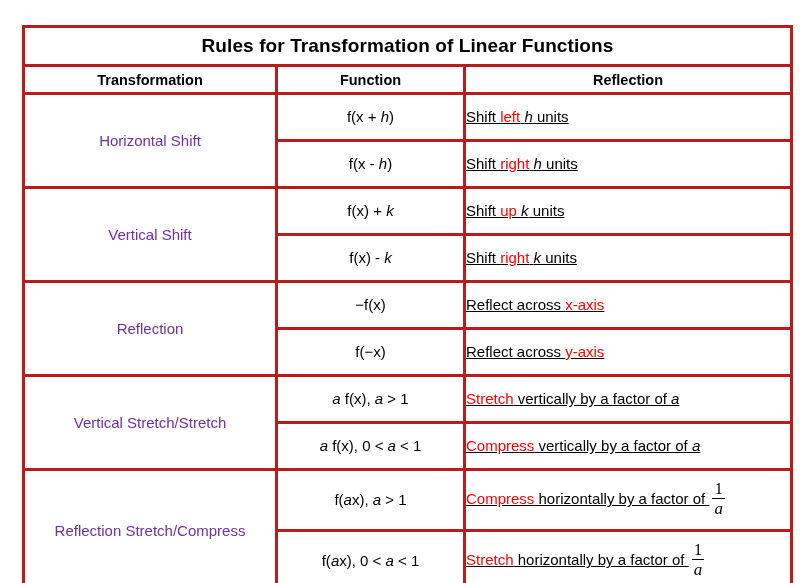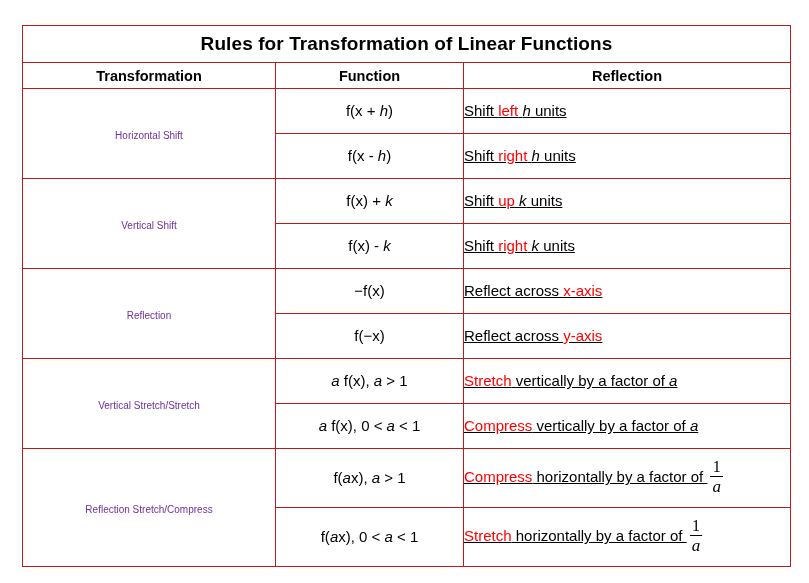--- a/index.html
+++ b/index.html
@@ -27,21 +27,21 @@
     position: absolute;
     left: 22px;
     top: 25px;
     width: 768px;
     border-collapse: collapse;
     table-layout: fixed;
     background: #ffffff;
   }
 
   #rules-table td {
-    border: 1px solid #b91c1c;
+    border: 3px solid #b91c1c;
     padding: 0;
     vertical-align: middle;
     background: #ffffff;
   }
 
   
   col.c-transform { width: 253px; }
   col.c-function  { width: 188px; }
   col.c-descr     { width: 327px; }
 
@@ -67,21 +67,21 @@
     font-weight: bold;
     color: #000000;
   }
 
   
   .group-cell {
     text-align: center;
     vertical-align: middle;
   }
   .group-label {
-    font-size: 10px;
+    font-size: 15px;
     color: #7030a0;
   }
 
   
   .func-cell {
     height: 44px;
     text-align: center;
   }
   .func-text {
     font-size: 15px;

